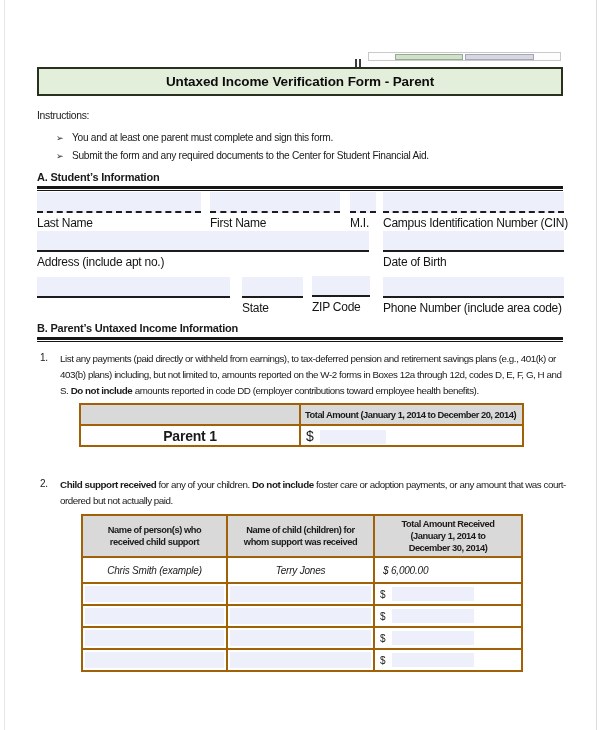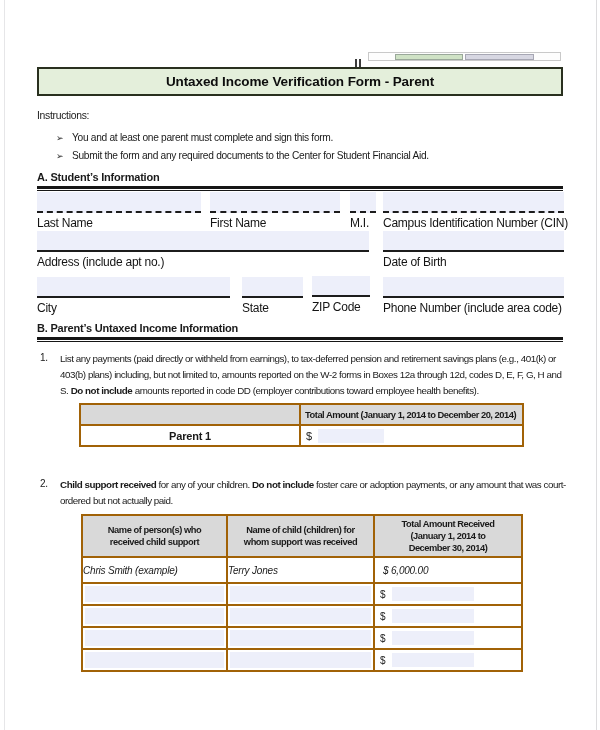--- a/index.html
+++ b/index.html
@@ -43,35 +43,35 @@
   
   .para-num{font-size:10px;letter-spacing:-0.3px}
   .para{font-size:9.8px;line-height:15.8px;letter-spacing:-0.45px;text-align:left}
   .para b{letter-spacing:-0.45px}
 
   
   table.ftable{border-collapse:collapse;table-layout:fixed;position:absolute}
   table.ftable td{border:2px solid #a16207;padding:0;overflow:hidden}
   .hdr{background:#d9d9d9;font-weight:bold}
   #table1{left:79px;top:403px;width:443px}
-  #table1 td{height:19px;font-size:11px}
+  #table1 td{height:19px;font-size:14px}
   #table1 .amount-hdr{font-size:9.4px;letter-spacing:-0.5px;padding-left:4px;white-space:nowrap}
   #table1 .plabel{font-weight:bold;text-align:center;letter-spacing:-0.2px}
   .money-cell{padding-left:5px !important;font-size:10.2px}
   .moneybox{display:inline-block;background:#edeffa;height:14px;vertical-align:-3px;margin-left:6px}
 
   #table2{left:81px;top:514px;width:440px}
   #table2 td{font-size:10px}
   #table2 .hdr{font-size:9.3px;line-height:12px;letter-spacing:-0.45px;text-align:center;vertical-align:middle;padding:2px 14px}
   #table2 .hdr.amt{padding:2px 14px}
   #table2 tr.hrow{height:41px}
   #table2 tr.example{height:26px}
   #table2 tr.blank{height:21px}
   .ex{font-style:italic;letter-spacing:-0.2px}
-  .ex.center{}
+  .ex.center{text-align:center}
   .cellfill{margin:2px;height:16px;background:#edeffa}
 </style>
 </head>
 <body>
 
 <div class="edge" style="left:4px"></div>
 <div class="edge" style="left:596px;background:#dcdcde"></div>
 
 <div class="abs" style="left:355px;top:53px">
   <span class="pausebar"></span><span class="pausebar"></span>
@@ -120,21 +120,20 @@
   <div class="fieldbox solid"></div>
   <div class="flabel">Address (include apt no.)</div>
 </div>
 <div class="field" style="left:383px;top:231px;width:181px">
   <div class="fieldbox solid"></div>
   <div class="flabel">Date of Birth</div>
 </div>
 
 <div class="field" style="left:37px;top:277px;width:193px">
   <div class="fieldbox solid"></div>
-  <div class="flabel">City</div>
 </div>
 <div class="field" style="left:242px;top:277px;width:61px">
   <div class="fieldbox solid"></div>
   <div class="flabel">State</div>
 </div>
 <div class="field" style="left:312px;top:276px;width:58px">
   <div class="fieldbox solid"></div>
   <div class="flabel">ZIP Code</div>
 </div>
 <div class="field" style="left:383px;top:277px;width:181px">

